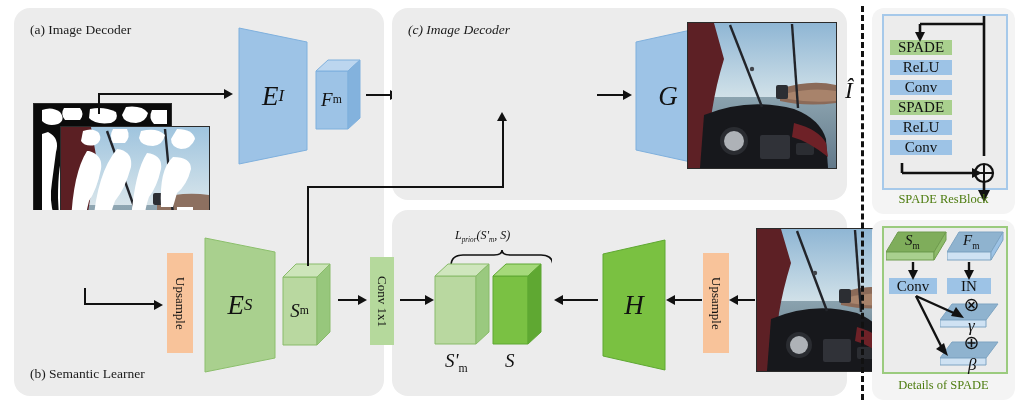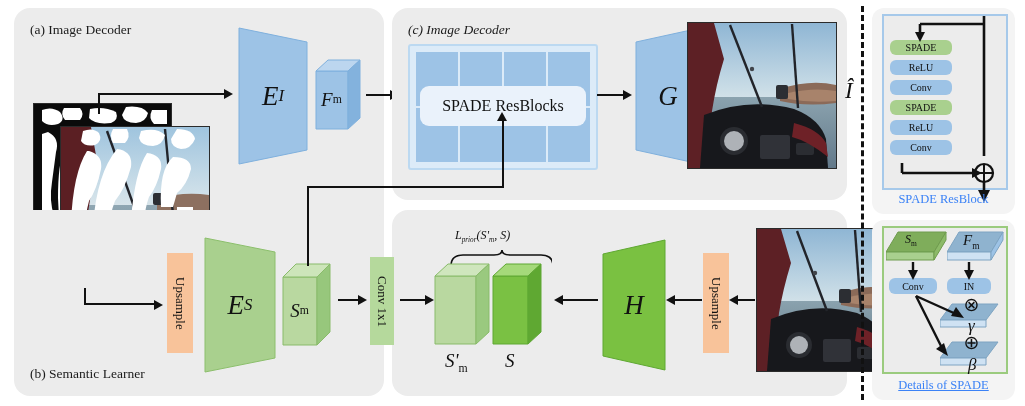--- a/index.html
+++ b/index.html
@@ -31,27 +31,27 @@
   .ahead.right{border-top:5.5px solid transparent;border-bottom:5.5px solid transparent;border-left:9px solid #111;}
   .ahead.left{border-top:5.5px solid transparent;border-bottom:5.5px solid transparent;border-right:9px solid #111;}
   .ahead.up{border-left:5.5px solid transparent;border-right:5.5px solid transparent;border-bottom:9px solid #111;}
 
   .vbox{position:absolute;display:flex;align-items:center;justify-content:center;}
   .vbox span{writing-mode:vertical-rl;font-size:13px;font-family:"Liberation Serif",serif;color:#111;}
 
   .imgframe{position:absolute;border:1.5px solid #2b2b2b;overflow:hidden;background:#000;}
   .math{position:absolute;font-style:italic;color:#111;white-space:nowrap;}
 
-  .rblock{position:absolute;border-radius:6px;display:flex;align-items:center;
-     justify-content:center;font-size:10px;font-family:"Liberation Serif",serif;color:#111;}
+  .rblock{position:absolute;border-radius:0;display:flex;align-items:center;
+     justify-content:center;font-size:15px;font-family:"Liberation Serif",serif;color:#111;}
   .sym{position:absolute;display:flex;align-items:center;justify-content:center;
      border-radius:50%;border:2px solid #111;background:transparent;color:#111;
      font-size:15px;line-height:1;}
   .gk{position:absolute;font-style:italic;font-size:17px;color:#111;}
-  .sublabel{position:absolute;font-size:12.5px;color:#3b82f6;white-space:nowrap;text-align:center;}
+  .sublabel{position:absolute;font-size:12.5px;color:#4d7c0f;white-space:nowrap;text-align:center;}
 </style>
 </head>
 <body>
 
 <div id="root">
 
   <div class="panel" style="left:14px;top:8px;width:370px;height:292px;"></div>
   <div class="panel-label" style="left:30px;top:22px;">(a) Image Decoder</div>
 
   <div class="imgframe" style="left:33px;top:103px;width:137px;height:136px;background:#0a0a0a;">
@@ -144,37 +144,20 @@
         <sub>m</sub>
     </div>
   </div>
 
   <div class="arrow" style="left:366px;top:94px;width:26px;height:2px;"></div>
   <div class="ahead right" style="left:390px;top:89.5px;"></div>
 
   <div class="panel" style="left:392px;top:8px;width:455px;height:192px;"></div>
   <div class="panel-label" style="left:408px;top:22px;font-style:italic;">(c) Image Decoder</div>
 
-  <div style="position:absolute;left:408px;top:44px;width:186px;height:122px;
-              background:#dcebf8;border:2px solid #bcd9f1;border-radius:3px;">
-    <div style="position:absolute;left:6px;top:6px;right:6px;bottom:6px;
-                display:grid;grid-template-columns:repeat(4,1fr);grid-template-rows:repeat(2,1fr);gap:2px;">
-      <div style="background:#9dc3e6;"></div>
-      <div style="background:#9dc3e6;"></div>
-      <div style="background:#9dc3e6;"></div>
-      <div style="background:#9dc3e6;"></div>
-      <div style="background:#9dc3e6;"></div>
-      <div style="background:#9dc3e6;"></div>
-      <div style="background:#9dc3e6;"></div>
-      <div style="background:#9dc3e6;"></div>
-    </div>
-    <div style="position:absolute;left:10px;top:40px;right:10px;height:40px;background:#eaf2fb;
-                border-radius:9px;display:flex;align-items:center;justify-content:center;
-                font-size:16px;color:#111;">SPADE ResBlocks</div>
-  </div>
 
   <div class="arrow" style="left:597px;top:94px;width:28px;height:2px;"></div>
   <div class="ahead right" style="left:623px;top:89.5px;"></div>
 
   <div class="trap" style="left:634px;top:26px;width:68px;height:140px;">
     <svg width="68" height="140" viewBox="0 0 68 140">
       <polygon points="2,16 66,2 66,138 2,124" fill="#9dc3e6" stroke="#7fb0dd" stroke-width="1"></polygon>
     </svg>
     <div class="glyph">G</div>
   </div>
@@ -379,21 +362,21 @@
   <div style="position:absolute;left:872px;top:220px;width:143px;height:180px;
               background:#f4f4f4;border-radius:12px;"></div>
   <div style="position:absolute;left:882px;top:226px;width:122px;height:144px;
               background:#ececec;border:2px solid #9bcb7e;"></div>
 
   <svg style="position:absolute;left:886px;top:230px;" width="62" height="40">
     <polygon points="12,2 60,2 48,22 0,22" fill="#7fad5b" stroke="#6f9c4e" stroke-width="1"></polygon>
     <polygon points="0,22 48,22 48,30 0,30" fill="#a9d08e" stroke="#6f9c4e" stroke-width="1"></polygon>
     <polygon points="48,22 60,2 60,10 48,30" fill="#8cba68" stroke="#6f9c4e" stroke-width="1"></polygon>
   </svg>
-  <div class="math" style="left:905px;top:232px;font-size:12px;">
+  <div class="math" style="left:905px;top:232px;font-size:15px;">
     <span>S</span><sub style="font-size:.62em;font-style:normal;">m</sub>
   </div>
 
   <svg style="position:absolute;left:947px;top:230px;" width="58" height="40">
     <polygon points="12,2 56,2 44,22 0,22" fill="#8fb3cf" stroke="#7ea4c2" stroke-width="1"></polygon>
     <polygon points="0,22 44,22 44,30 0,30" fill="#cfe2f3" stroke="#7ea4c2" stroke-width="1"></polygon>
     <polygon points="44,22 56,2 56,10 44,30" fill="#9dc3e6" stroke="#7ea4c2" stroke-width="1"></polygon>
   </svg>
   <div class="math" style="left:963px;top:232px;font-size:15px;">
     <span>F</span><sub style="font-size:.62em;font-style:normal;">m</sub>
@@ -421,15 +404,15 @@
     <polygon points="92,98 79,96 84,87" fill="#111"></polygon>
     <line x1="44" y1="76" x2="70" y2="128" stroke="#111" stroke-width="2.4"></line>
     <polygon points="76,136 64,129 72,123" fill="#111"></polygon>
   </svg>
 
   <div class="sym" style="left:963px;top:296px;width:17px;height:17px;border:none;font-size:19px;">⊗</div>
   <div class="gk" style="left:968px;top:316px;">γ</div>
   <div class="sym" style="left:963px;top:334px;width:17px;height:17px;border:none;font-size:19px;">⊕</div>
   <div class="gk" style="left:968px;top:355px;">β</div>
 
-  <div class="sublabel" style="left:872px;top:378px;width:143px;text-decoration:underline;">Details of SPADE</div>
+  <div class="sublabel" style="left:872px;top:378px;width:143px;">Details of SPADE</div>
 
 </div>
 
 </body></html>

